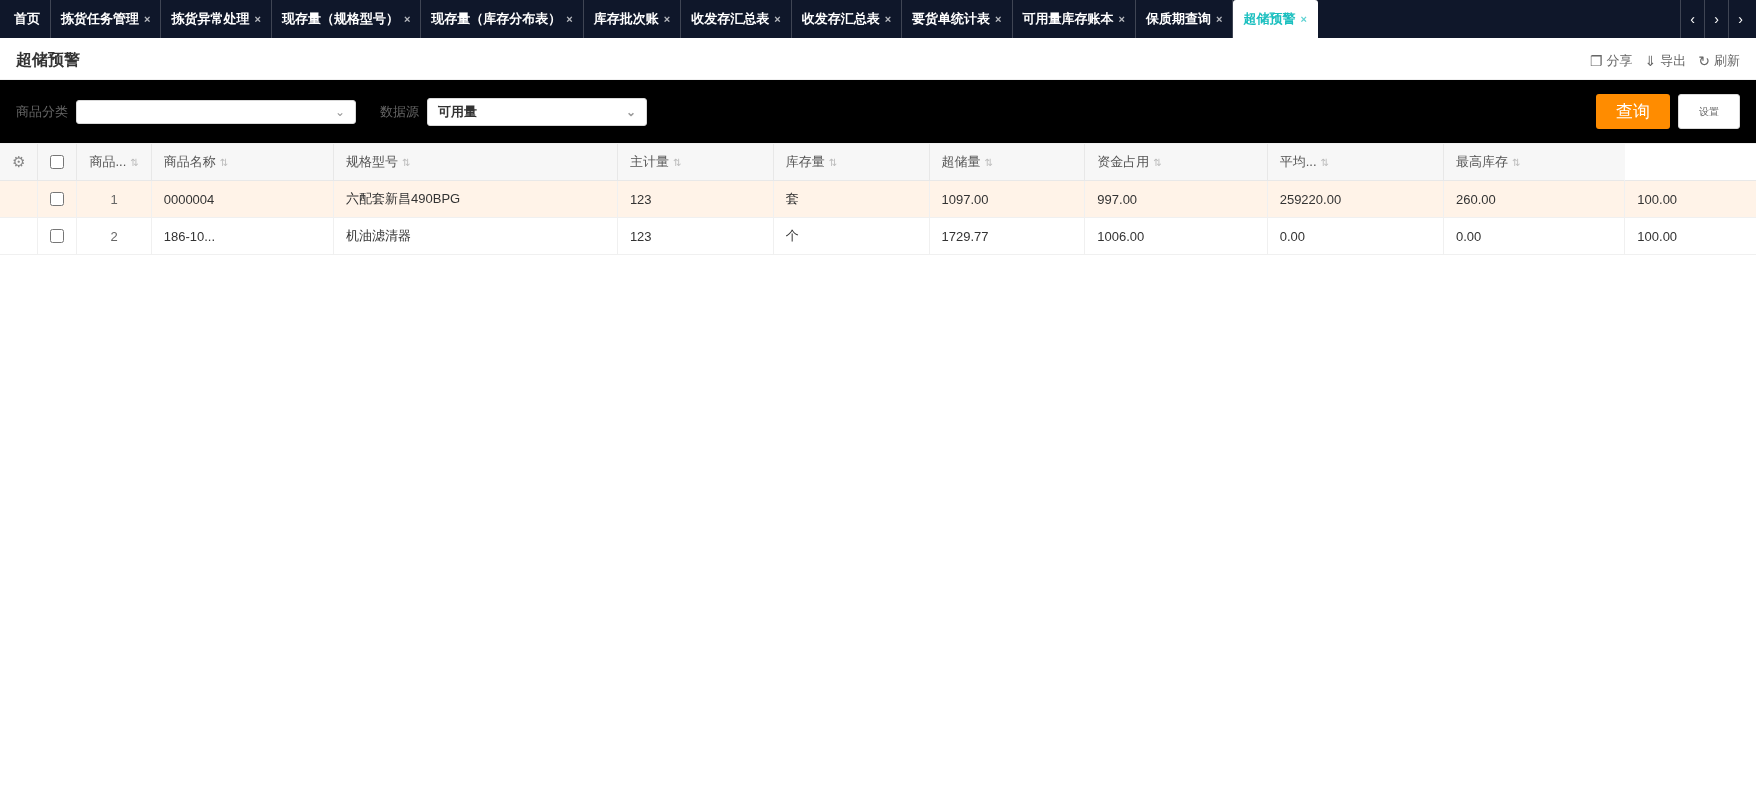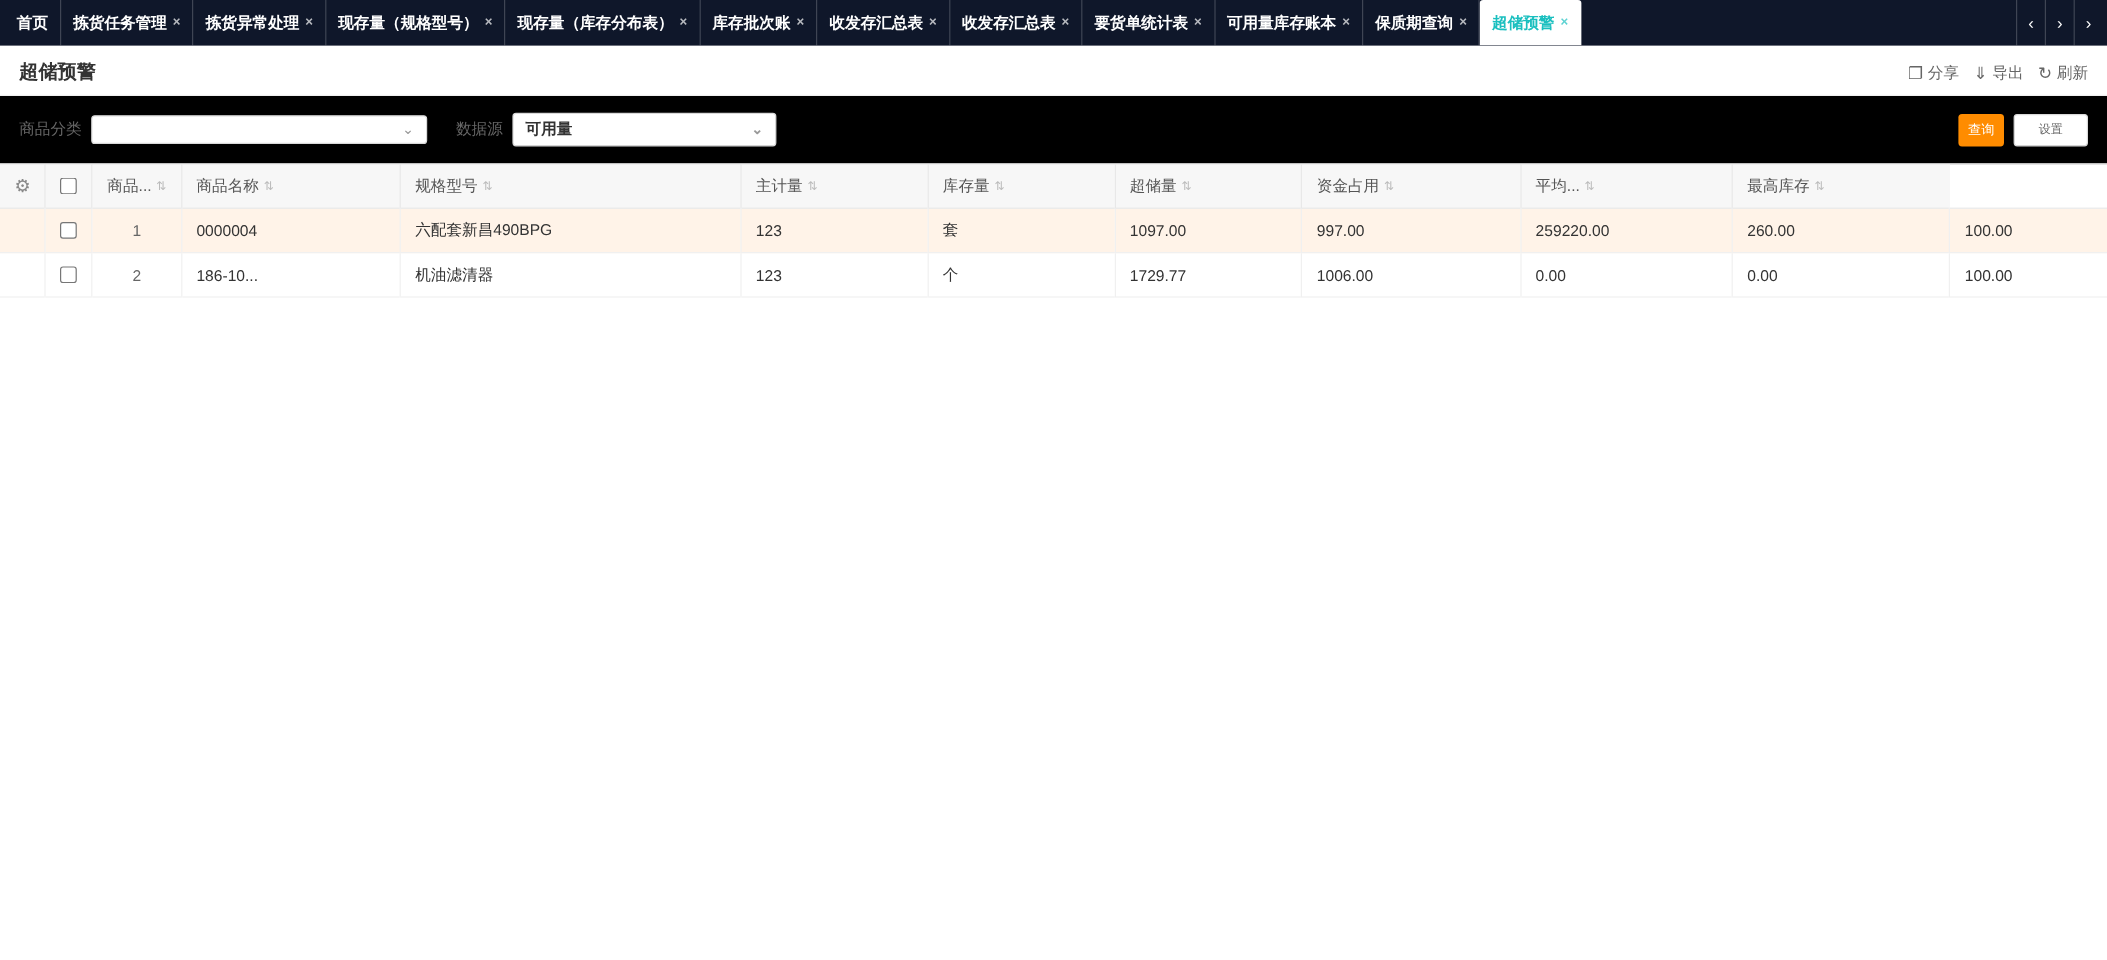--- a/index.html
+++ b/index.html
@@ -123,23 +123,23 @@
     .filter-actions {
       margin-left: auto;
       display: flex;
       gap: 8px;
     }
     .btn-query {
       background: #ff8c00;
       color: #fff;
       border: none;
       border-radius: 3px;
-      padding: 6px 8px;
-      cursor: pointer;
-      font-size: 11px;
+      padding: 6px 20px;
+      cursor: pointer;
+      font-size: 17px;
     }
     .btn-set {
       background: #fff;
       color: #666;
       border: 1px solid #d9d9d9;
       border-radius: 3px;
       padding: 5px 20px;
       cursor: pointer;
       font-size: 10px;
     }

